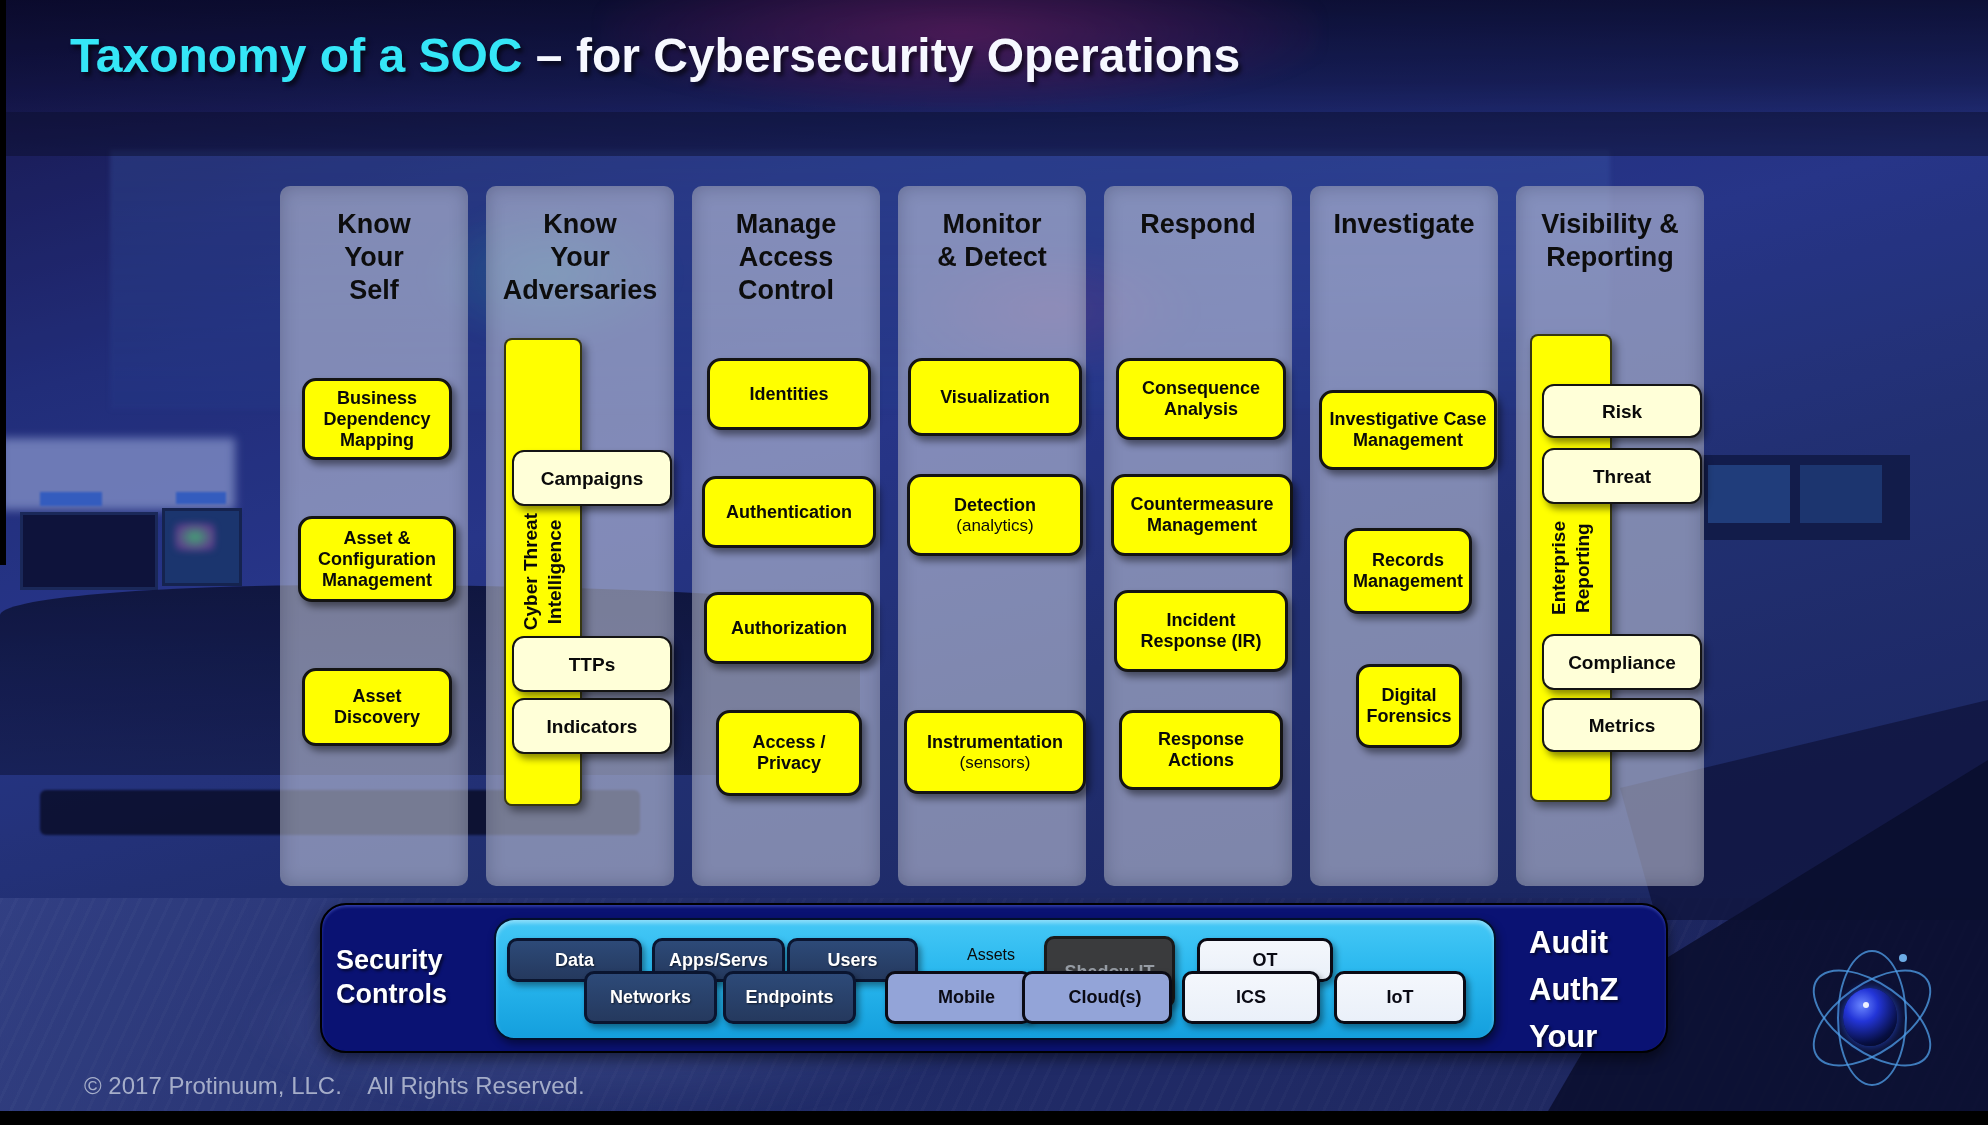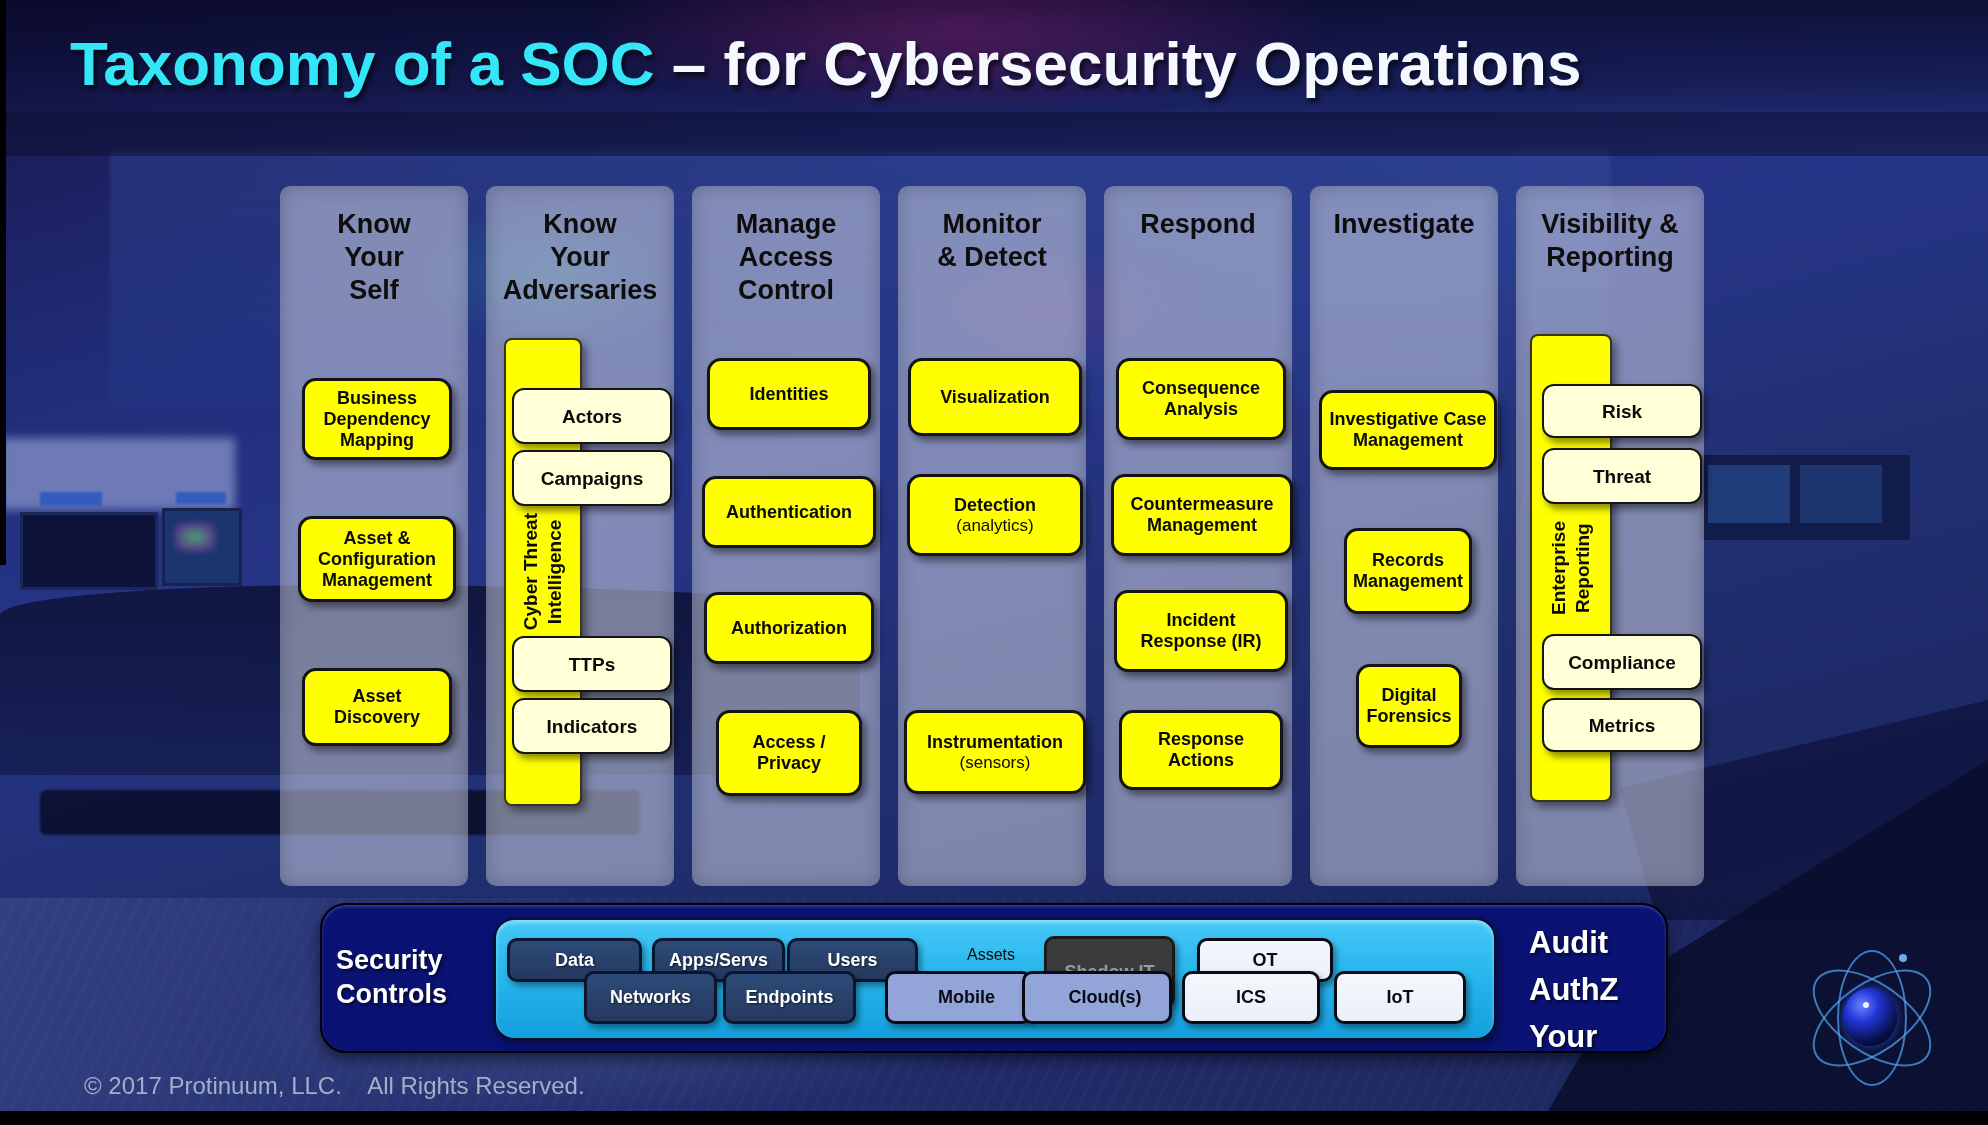--- a/index.html
+++ b/index.html
@@ -39,21 +39,21 @@
   .bg-wedge{left:1540px;top:760px;width:448px;height:365px;background:rgba(6,9,30,.85);
       clip-path:polygon(100% 0,100% 100%,0 100%,18% 62%);}
   .bg-wedge2{left:1620px;top:700px;width:368px;height:220px;background:rgba(12,16,46,.7);
       clip-path:polygon(0 40%,100% 0,100% 100%,10% 100%);}
   .bg-leftedge{left:0;top:0;width:6px;height:565px;background:#000;}
   .bg-bottomedge{left:0;top:1111px;width:100%;height:14px;background:#000;}
   .bg-tint{left:0;top:0;width:100%;height:100%;background:rgba(25,35,110,.18);}
 
   
   .title{position:absolute;left:70px;top:28px;width:1720px;margin:0;
-         font-size:62px;font-weight:bold;letter-spacing:0;white-space:nowrap;}
+         font-size:48px;font-weight:bold;letter-spacing:0;white-space:nowrap;}
   .t-cyan{color:var(--title-cyan,#35E6F7);text-shadow:3px 4px 4px rgba(0,0,0,.6);}
   .t-white{color:#f6f8ff;text-shadow:3px 4px 4px rgba(0,0,0,.6);}
 
   
   .pillar{position:absolute;top:186px;width:188px;height:700px;border-radius:10px;
           background:rgba(205,210,226,.55);box-shadow:0 0 18px rgba(10,15,40,.25) inset;}
   .pillar-header{position:absolute;left:0;top:22px;width:100%;text-align:center;
           font-size:27px;line-height:33px;font-weight:bold;color:#0d0d0d;white-space:pre-line;}
   .box{position:absolute;display:flex;flex-direction:column;align-items:center;justify-content:center;
        text-align:center;border:3px solid #141414;border-radius:14px;color:#0a0a0a;
@@ -152,21 +152,20 @@
   </div>
 
   <div class="pillar" style="left:486px">
     <div class="pillar-header">Know
 Your
 Adversaries</div>
     <div class="band" style="left:18px;top:152px;width:74px;height:464px">
       <span class="band-label">Cyber Threat
 Intelligence</span>
     </div>
-    <div class="box cbox" style="left:26px;top:202px;width:156px;height:52px"><span class="bl">Actors</span></div>
     <div class="box cbox" style="left:26px;top:264px;width:156px;height:52px"><span class="bl">Campaigns</span></div>
     <div class="box cbox" style="left:26px;top:450px;width:156px;height:52px"><span class="bl">TTPs</span></div>
     <div class="box cbox" style="left:26px;top:512px;width:156px;height:52px"><span class="bl">Indicators</span></div>
   </div>
 
   <div class="pillar" style="left:692px">
     <div class="pillar-header">Manage
 Access
 Control</div>
     <div class="box ybox" style="left:15px;top:172px;width:158px;height:66px"><span class="bl">Identities</span></div>

